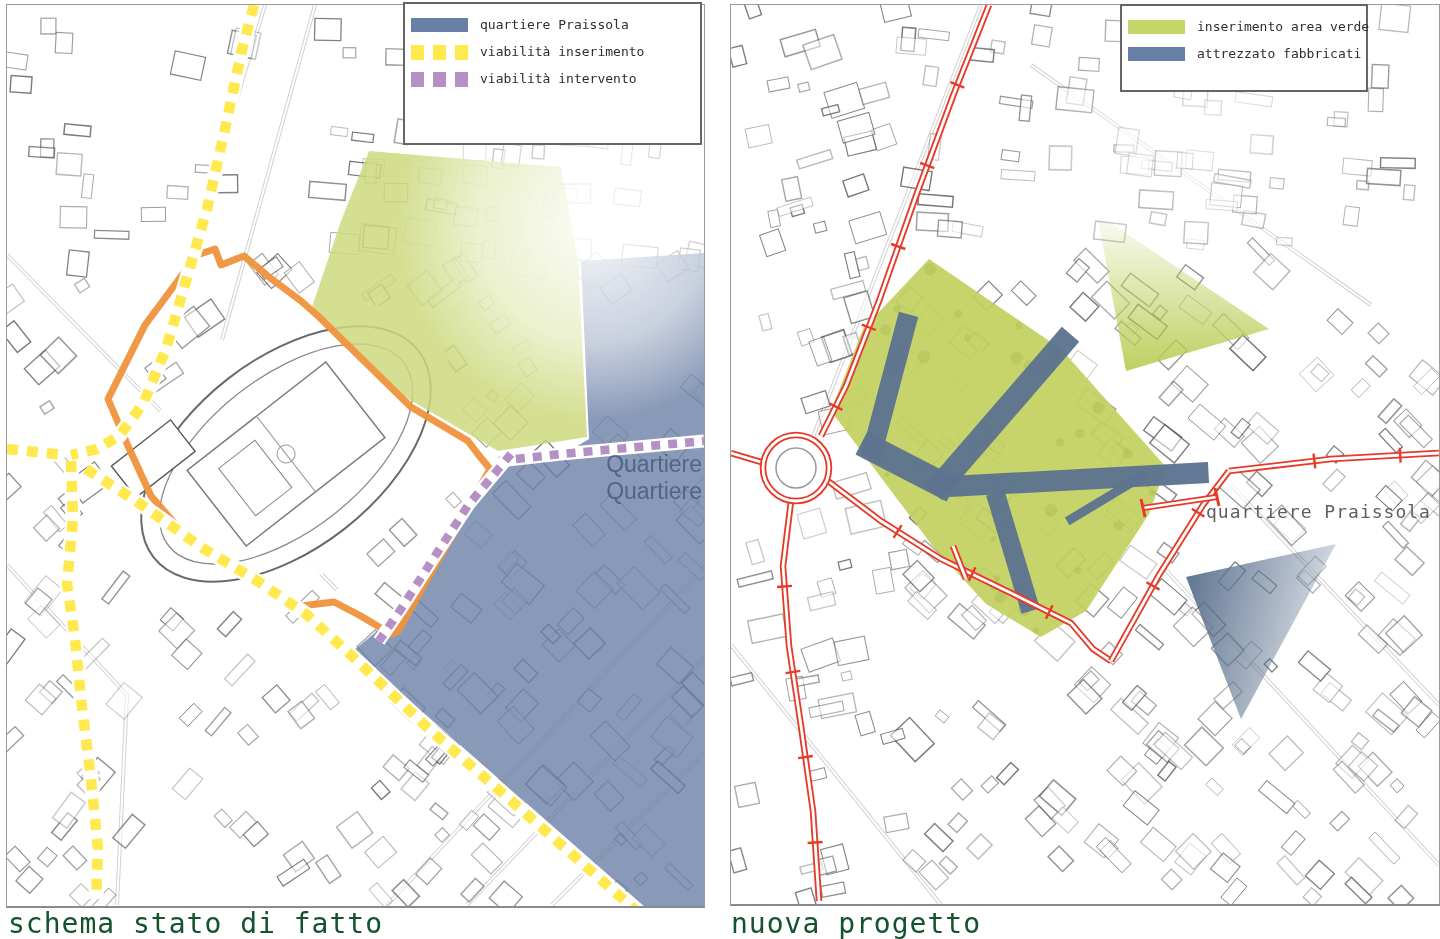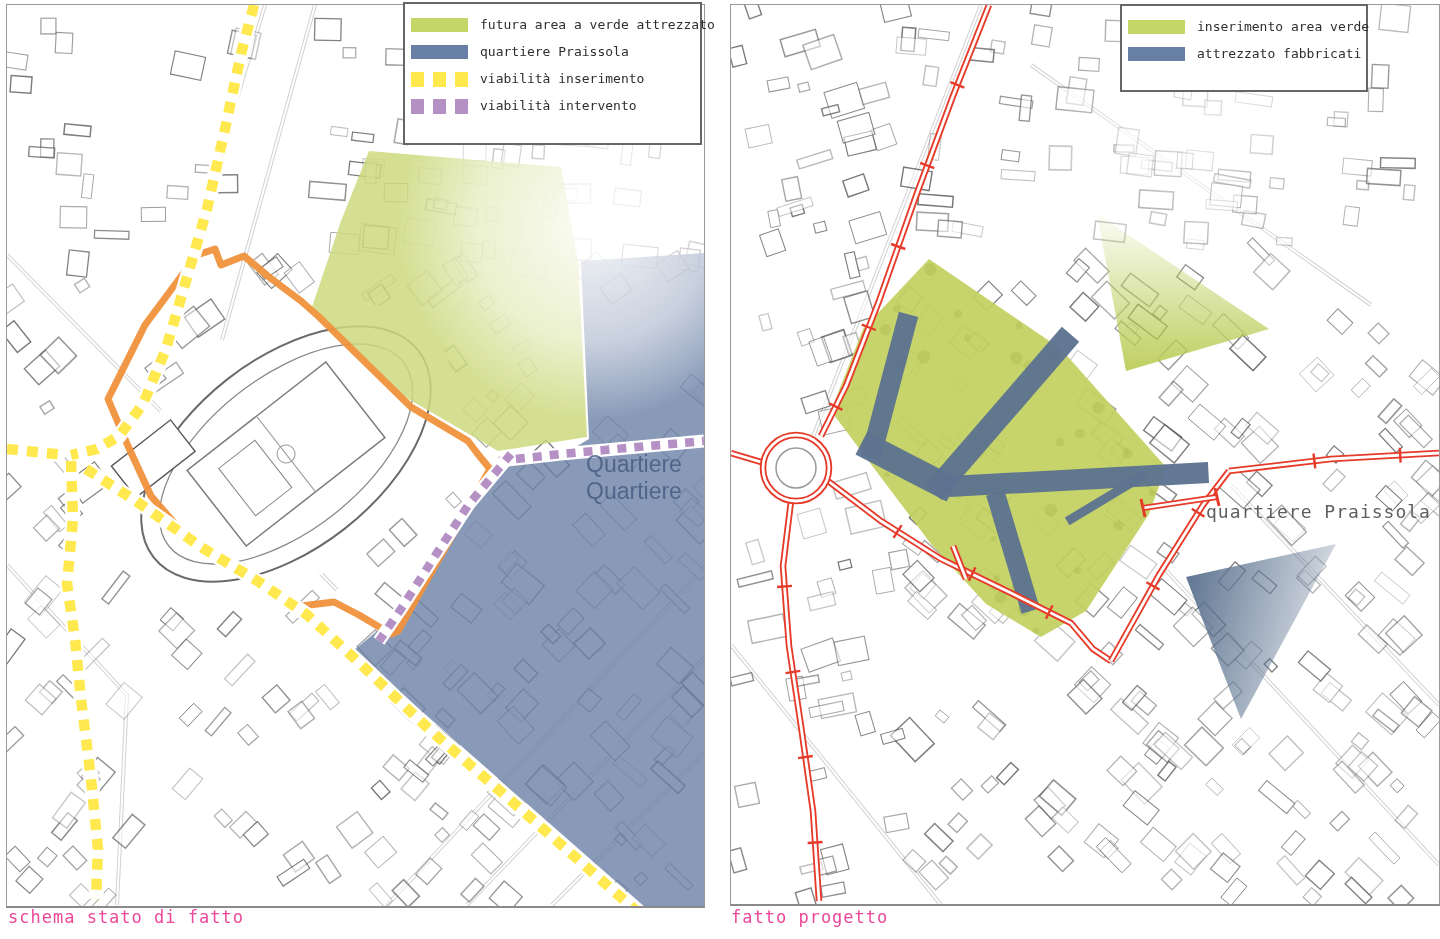--- a/index.html
+++ b/index.html
@@ -11,26 +11,26 @@
   .legend{position:absolute;background:#fff;border:2px solid #666;box-sizing:border-box;
           padding:7px 0 5px 6px;z-index:5;}
   #legend-left{left:403px;top:2px;width:299px;height:143px;}
   #legend-right{left:1120px;top:4px;width:248px;height:88px;}
   .legend-row{display:flex;align-items:center;height:27px;}
   .swatch{width:57px;height:14px;flex:0 0 57px;margin-right:12px;}
   .swatch.dashed{background:none;display:flex;}
   .swatch.dashed div{width:13px;height:15px;margin-right:9px;}
   .swatch.dashed div:last-child{margin-right:0;}
   .legend-label{font-size:13px;color:#2e2e2e;letter-spacing:0px;white-space:nowrap;}
-  .caption{position:absolute;top:907px;font-size:17px;color:#ec4899;letter-spacing:1px;z-index:6;}
+  .caption{position:absolute;top:907px;font-size:28px;color:#14532d;letter-spacing:1px;z-index:6;}
   #caption-left{left:8px;}
   #caption-right{left:731px;}
   .area-label-left{position:absolute;left:586px;top:451px;width:116px;z-index:4;
       font-family:"Liberation Sans",sans-serif;font-size:23px;line-height:27px;color:#44597f;
-      opacity:0.8;text-align:left;}
+      opacity:0.8;text-align:right;}
   .area-label-right{position:absolute;left:1206px;top:501px;z-index:4;
       font-size:18px;color:#5f5f5f;letter-spacing:1px;white-space:nowrap;}
 </style>
 </head>
 <body>
 
 <div class="stage">
 
   <svg id="map-left" class="map-svg" width="697" height="901" viewBox="0 0 697 901">
       <defs>
@@ -783,24 +783,20 @@
       <circle cx="65" cy="463" r="20" fill="#fff" stroke="#999" stroke-width="1.5"></circle>
         <line x1="412" y1="503" x2="486" y2="492" stroke="#e63b2a" stroke-width="6"></line>
       <line x1="412" y1="503" x2="486" y2="492" stroke="#fff" stroke-width="2.6"></line>
       <line x1="410" y1="494" x2="414" y2="512" stroke="#e63b2a" stroke-width="3"></line>
       <line x1="484" y1="483" x2="488" y2="501" stroke="#e63b2a" stroke-width="3"></line>
       </g>
     </svg>
 
   <div class="legend" id="legend-left">
       <div class="legend-row">
-        <div class="swatch" style="background: rgb(197, 214, 105);"></div>
-        <span class="legend-label">futura area a verde attrezzato</span>
-      </div>
-      <div class="legend-row">
         <div class="swatch" style="background: rgb(104, 128, 165);"></div>
         <span class="legend-label">quartiere Praissola</span>
       </div>
       <div class="legend-row">
         <div class="swatch dashed">
           <div style="background: rgb(255, 233, 77);"></div>
           <div style="background: rgb(255, 233, 77);"></div>
           <div style="background: rgb(255, 233, 77);"></div>
         </div>
         <span class="legend-label">viabilità inserimento</span>
@@ -825,14 +821,14 @@
       </div>
     </div>
 
   <div class="area-label-left">
     <div>Quartiere</div>
     <div>Quartiere</div>
   </div>
   <div class="area-label-right">quartiere Praissola</div>
 
   <div class="caption" id="caption-left">schema stato di fatto</div>
-  <div class="caption" id="caption-right">fatto progetto</div>
+  <div class="caption" id="caption-right">nuova progetto</div>
 </div>
 
 </body></html>

